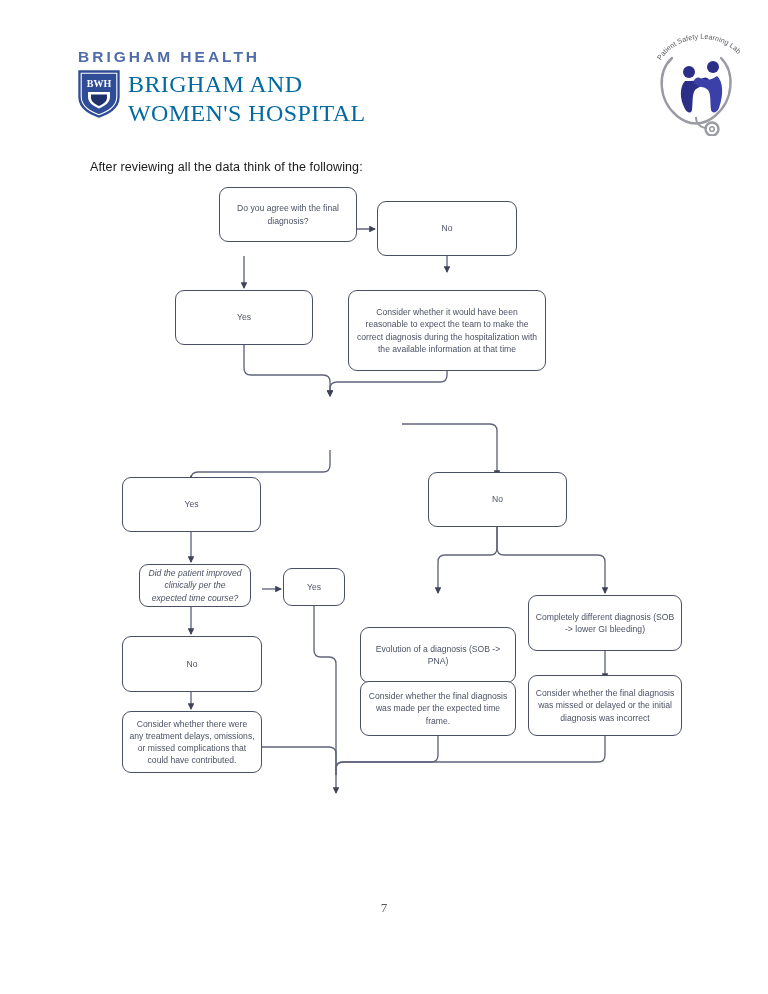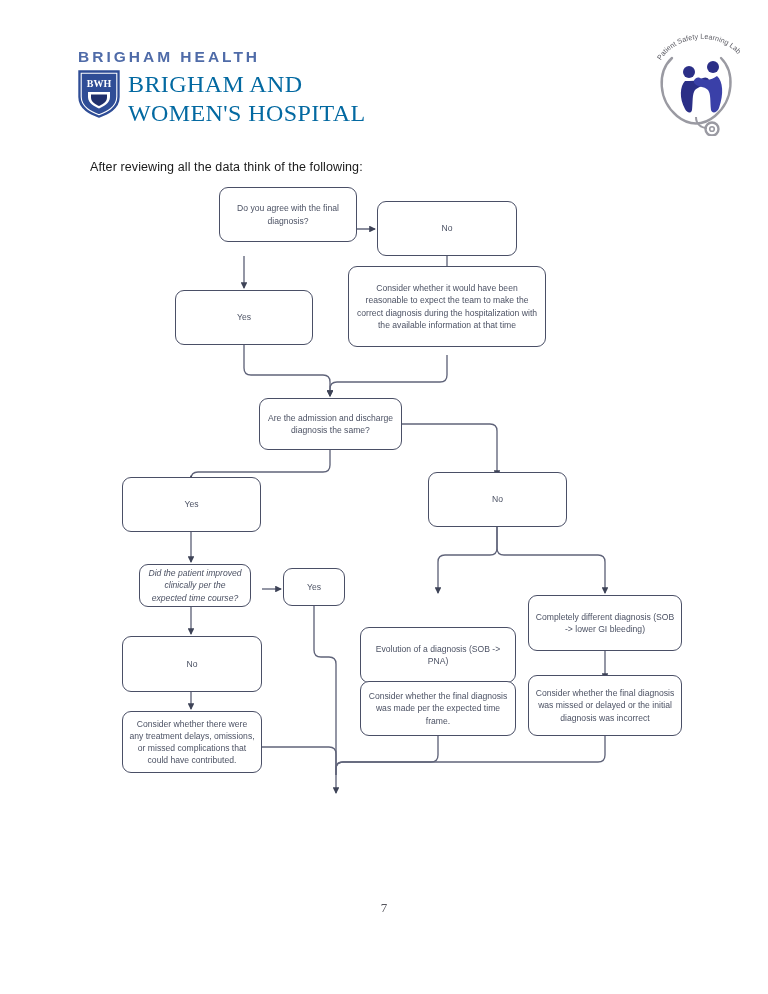--- a/index.html
+++ b/index.html
@@ -212,27 +212,24 @@
   </div>
 
   <div class="node" style="left:377px; top:201px; width:140px; height:55px;">
     <span>No</span>
   </div>
 
   <div class="node" style="left:175px; top:290px; width:138px; height:55px;">
     <span>Yes</span>
   </div>
 
-  <div class="node" style="left:348px; top:266px; width:198px; height:81px;">
+  <div class="node" style="left:348px; top:290px; width:198px; height:81px;">
     <span>Consider whether it would have been reasonable to expect the team to make the correct diagnosis during the hospitalization with the available information at that time</span>
   </div>
 
-  <div class="node" style="left:259px; top:398px; width:143px; height:52px;">
-    <span>Are the admission and discharge diagnosis the same?</span>
-  </div>
 
   <div class="node" style="left:122px; top:477px; width:139px; height:55px;">
     <span>Yes</span>
   </div>
 
   <div class="node" style="left:428px; top:472px; width:139px; height:55px;">
     <span>No</span>
   </div>
 
   <div class="node" style="left:139px; top:564px; width:112px; height:43px;font-style:italic;">

